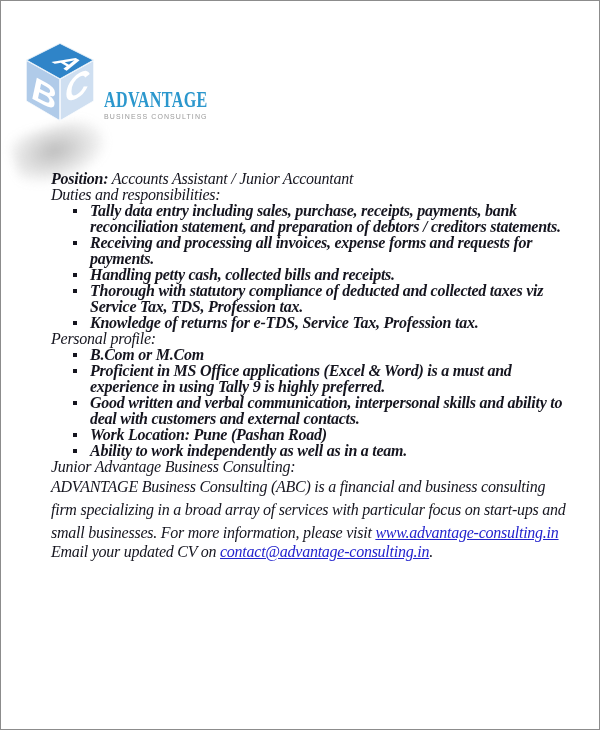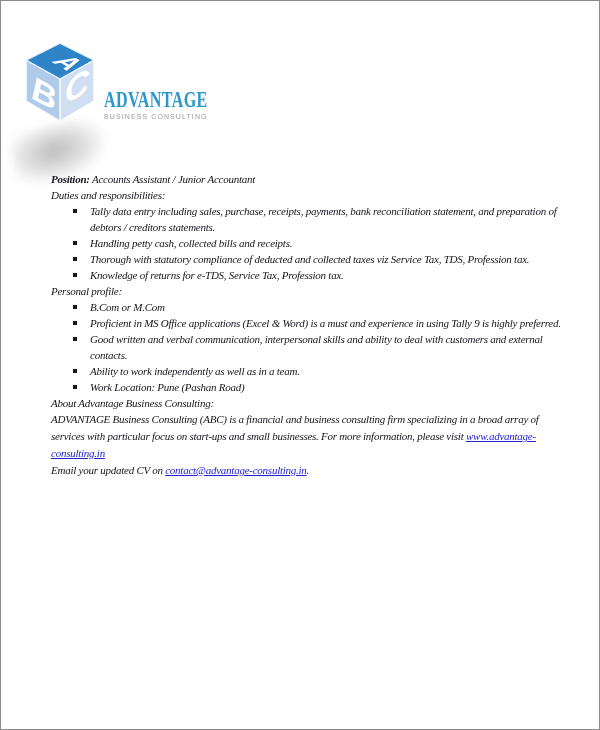--- a/index.html
+++ b/index.html
@@ -48,39 +48,39 @@
     font-size:7px;
     letter-spacing:1.1px;
     color:#9a9a9a;
     margin-top:3px;
     white-space:nowrap;
   }
 
   
   .content {
     position:absolute; left:50px; top:170px; width:521px;
-    font-size:11px;
+    font-size:16px;
     line-height:16px;
     letter-spacing:-0.25px;
   }
   .content p { margin:0; }
   .b { font-weight:bold; }
   .position-line { margin:0 0 16px 0; }
   .section-heading { font-weight:normal; margin:0 0 16px 0; }
   .heading-profile { margin-top:26px; }
   .heading-about { margin-top:24px; margin-bottom:12px; }
-  ul.doc-list { list-style:none; margin:0; padding:0; }
+  ul.doc-list { list-style:none; margin:0; padding:0;font-weight:bold; }
   ul.doc-list li { position:relative; padding-left:39px; }
   ul.doc-list li::before {
     content:"";
     position:absolute; left:22px; top:6px;
     width:3.5px; height:3.5px;
     background:#15151f;
   }
-  .about-body { line-height:17px; }
+  .about-body { line-height:23px; }
   .email-line { margin-top:16px; }
   a.doc-link { color:#2323cd; text-decoration:underline; cursor:pointer; }
 </style>
 </head>
 <body>
 
 <div class="page">
 
   <div class="cube-shadow"></div>
 
@@ -119,35 +119,36 @@
   </div>
 
   <div class="content">
 
     <p class="position-line"><span class="b">Position:</span> <span>Accounts Assistant / Junior Accountant</span></p>
 
     <p class="section-heading">Duties and responsibilities:</p>
 
     <ul class="doc-list">
       <li>Tally data entry including sales, purchase, receipts, payments, bank reconciliation statement, and preparation of debtors / creditors statements.</li>
+      <li>Receiving and processing all invoices, expense forms and requests for payments.</li>
       <li>Handling petty cash, collected bills and receipts.</li>
       <li>Thorough with statutory compliance of deducted and collected taxes viz Service Tax, TDS, Profession tax.</li>
       <li>Knowledge of returns for e-TDS, Service Tax, Profession tax.</li>
     </ul>
 
     <p class="section-heading heading-profile">Personal profile:</p>
 
     <ul class="doc-list">
       <li>B.Com or M.Com</li>
       <li>Proficient in MS Office applications (Excel &amp; Word) is a must and experience in using Tally 9 is highly preferred.</li>
       <li>Good written and verbal communication, interpersonal skills and ability to deal with customers and external contacts.</li>
+      <li>Work Location: Pune (Pashan Road)</li>
       <li>Ability to work independently as well as in a team.</li>
-      <li>Work Location: Pune (Pashan Road)</li>
     </ul>
 
-    <p class="section-heading heading-about">About Advantage Business Consulting:</p>
+    <p class="section-heading heading-about">Junior Advantage Business Consulting:</p>
 
     <p class="about-body"><span>ADVANTAGE Business Consulting (ABC) is a financial and business consulting firm specializing in a broad array of services with particular focus on start-ups and small businesses. For more information, please visit </span><a class="doc-link">www.advantage-consulting.in</a></p>
 
     <p class="email-line"><span>Email your updated CV on </span><a class="doc-link">contact@advantage-consulting.in</a><span>.</span></p>
 
   </div>
 </div>
 
 </body></html>

